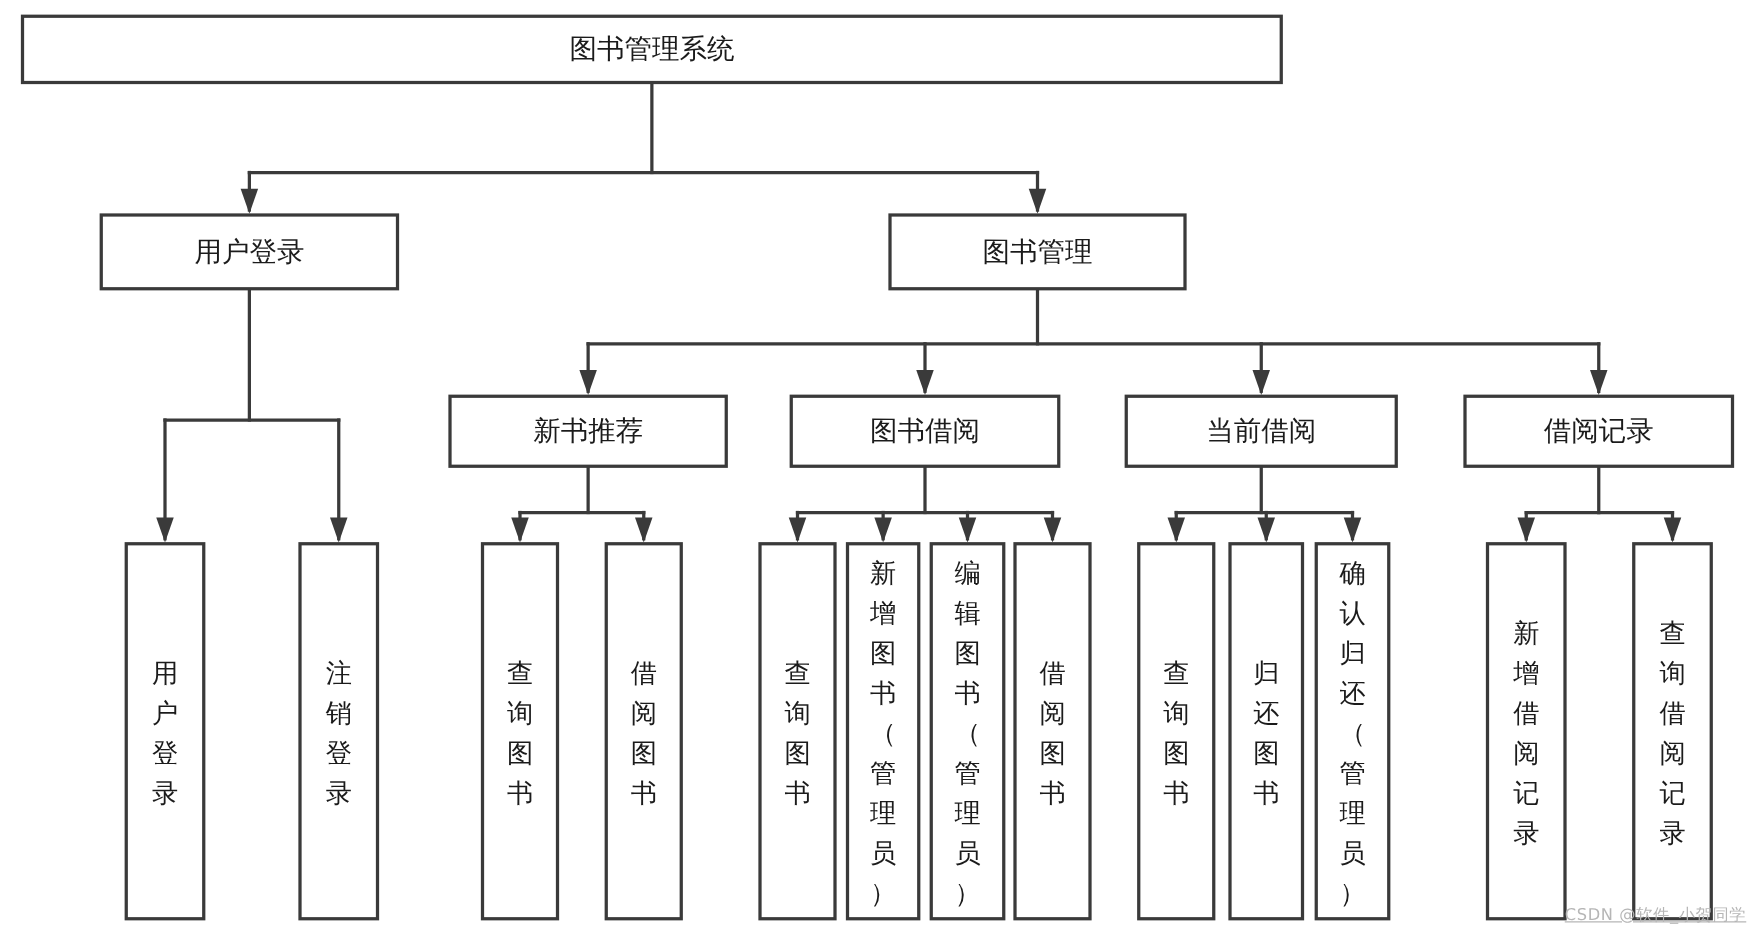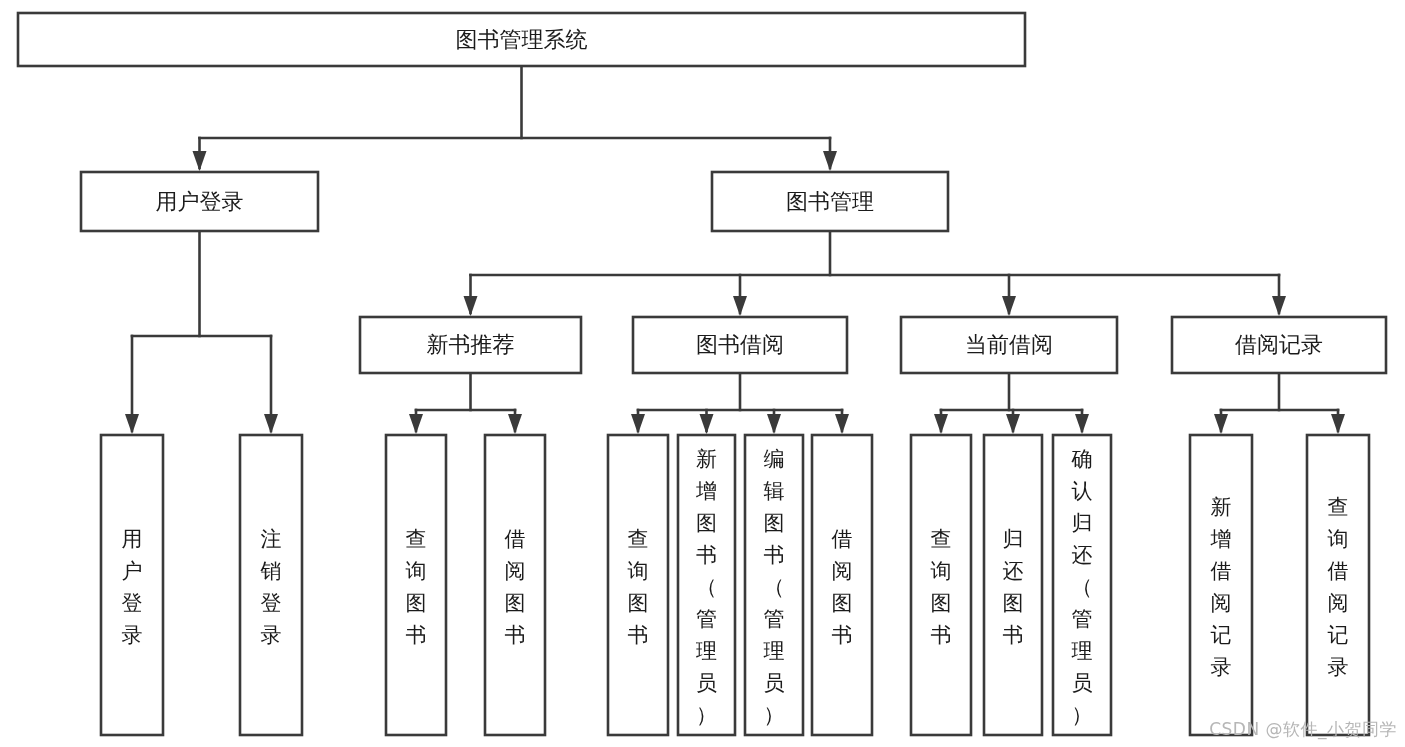--- a/index.html
+++ b/index.html
@@ -53,24 +53,25 @@
     fill: #1b1b1b;
     font-family: "DejaVu Sans", "Liberation Sans", sans-serif;
     font-size: 21px;
     text-anchor: middle;
   }
   .watermark {
     position: absolute;
     right: 8px;
     bottom: 6px;
     font-family: "DejaVu Sans", "Liberation Sans", sans-serif;
-    font-size: 17px;
+    font-size: 13px;
     color: #b6b6b6;
     white-space: nowrap;
     letter-spacing: 0.5px;
+    text-decoration: underline;
   }
 </style>
 </head>
 <body>
 
 <div id="diagram-root">
   <svg id="flowchart" viewBox="0 0 1405 747">
     <g id="connectors-layer">
         <line x1="521.5" y1="66" x2="521.5" y2="138" class="connector"></line>
         <line x1="199.5" y1="138" x2="830" y2="138" class="connector"></line>

